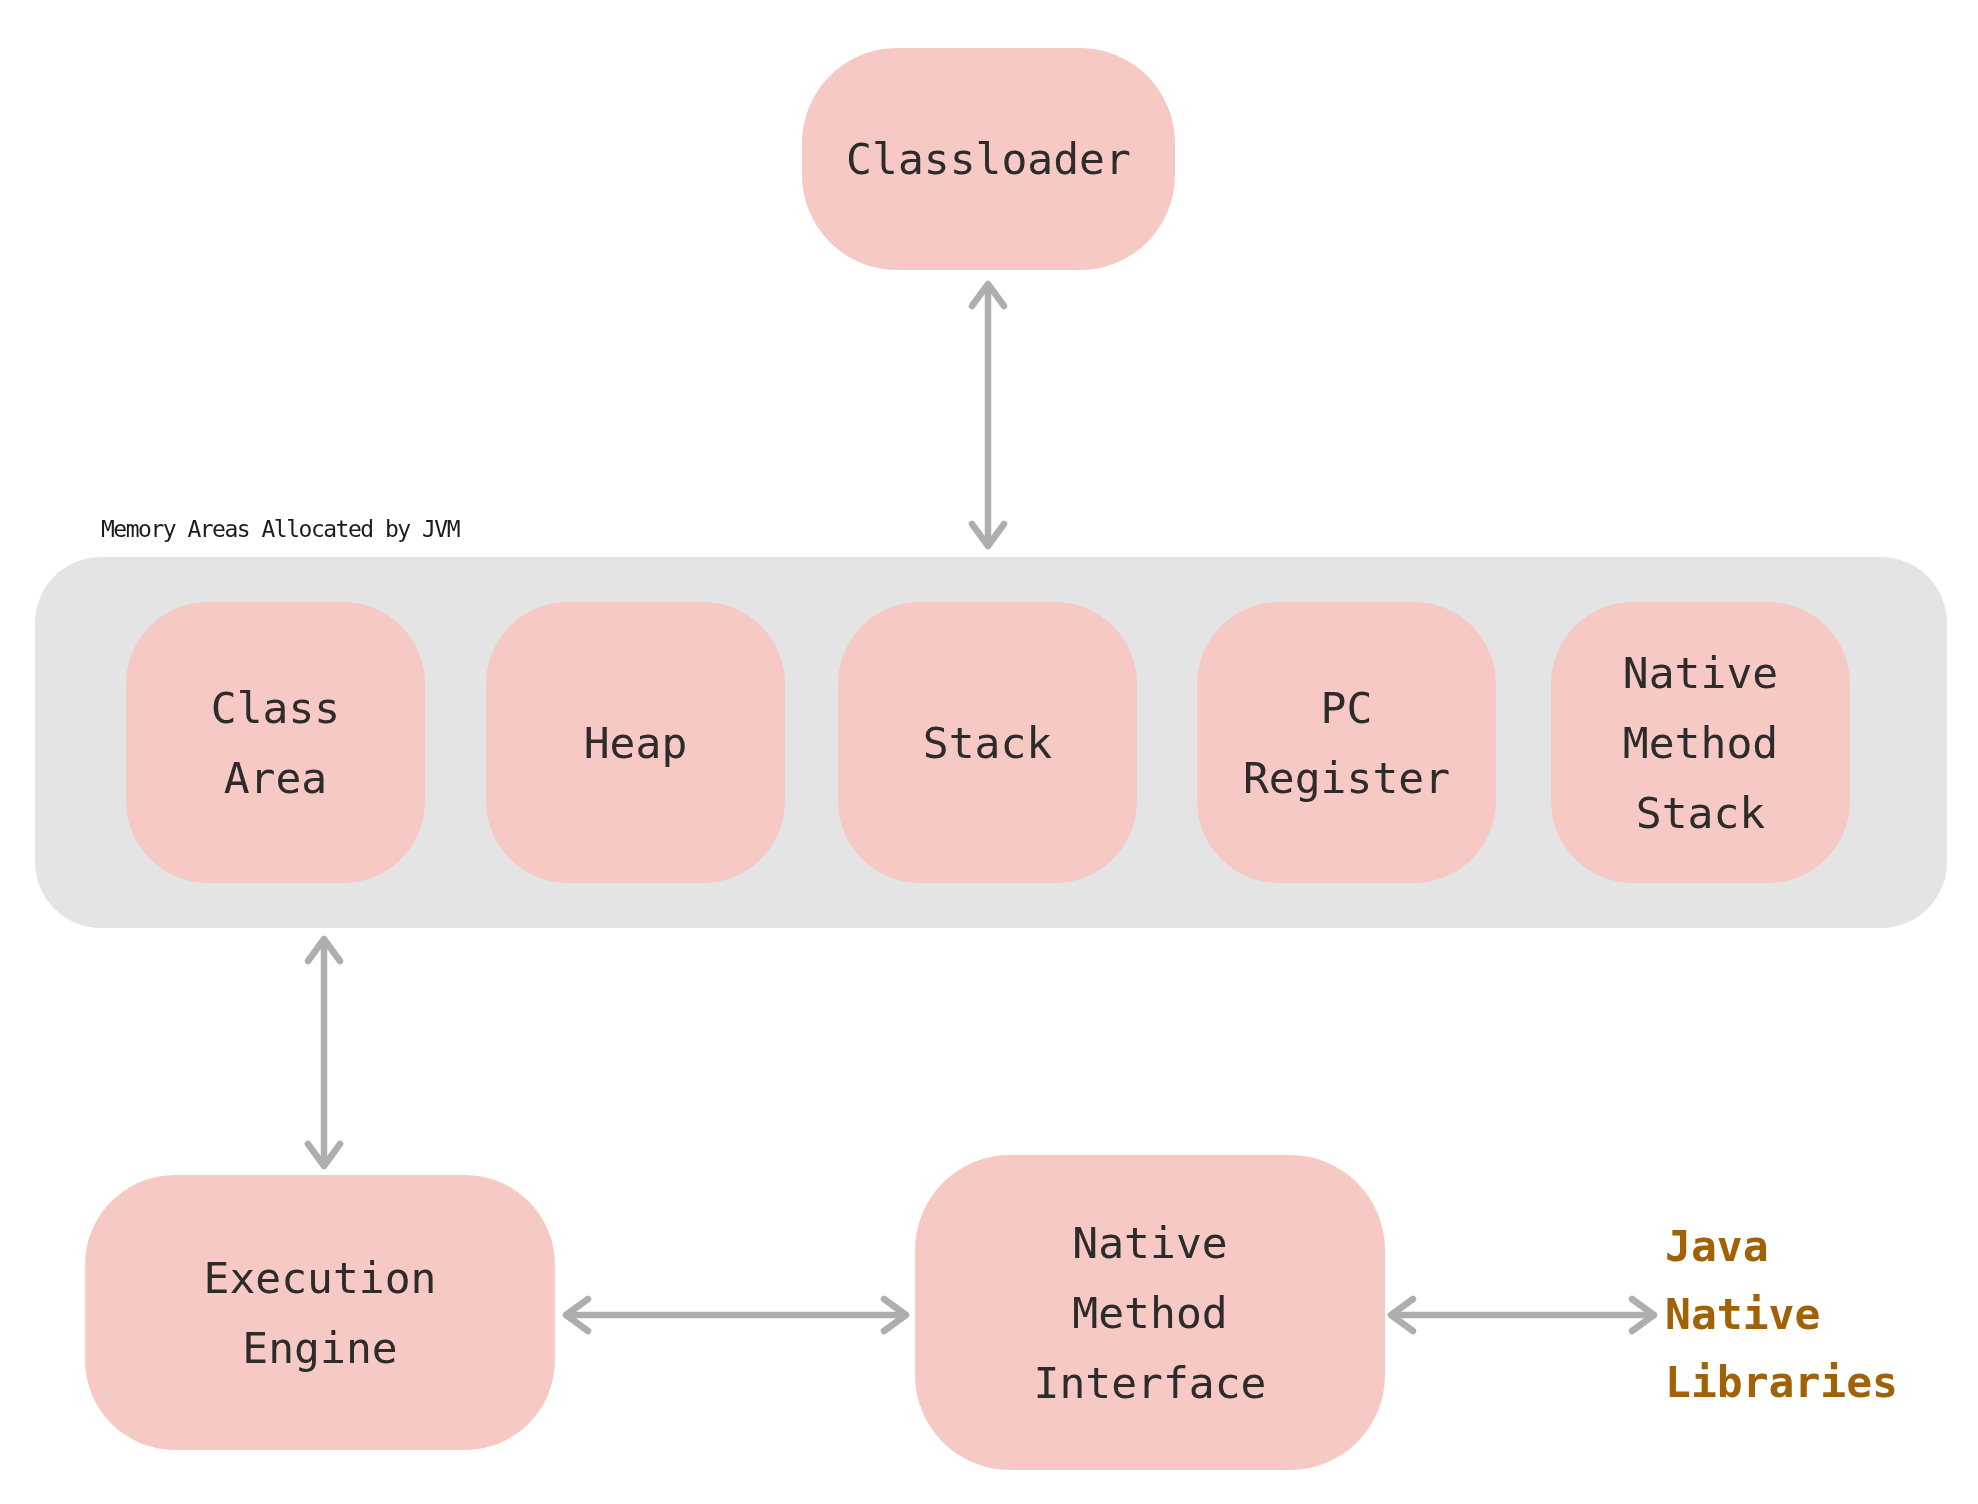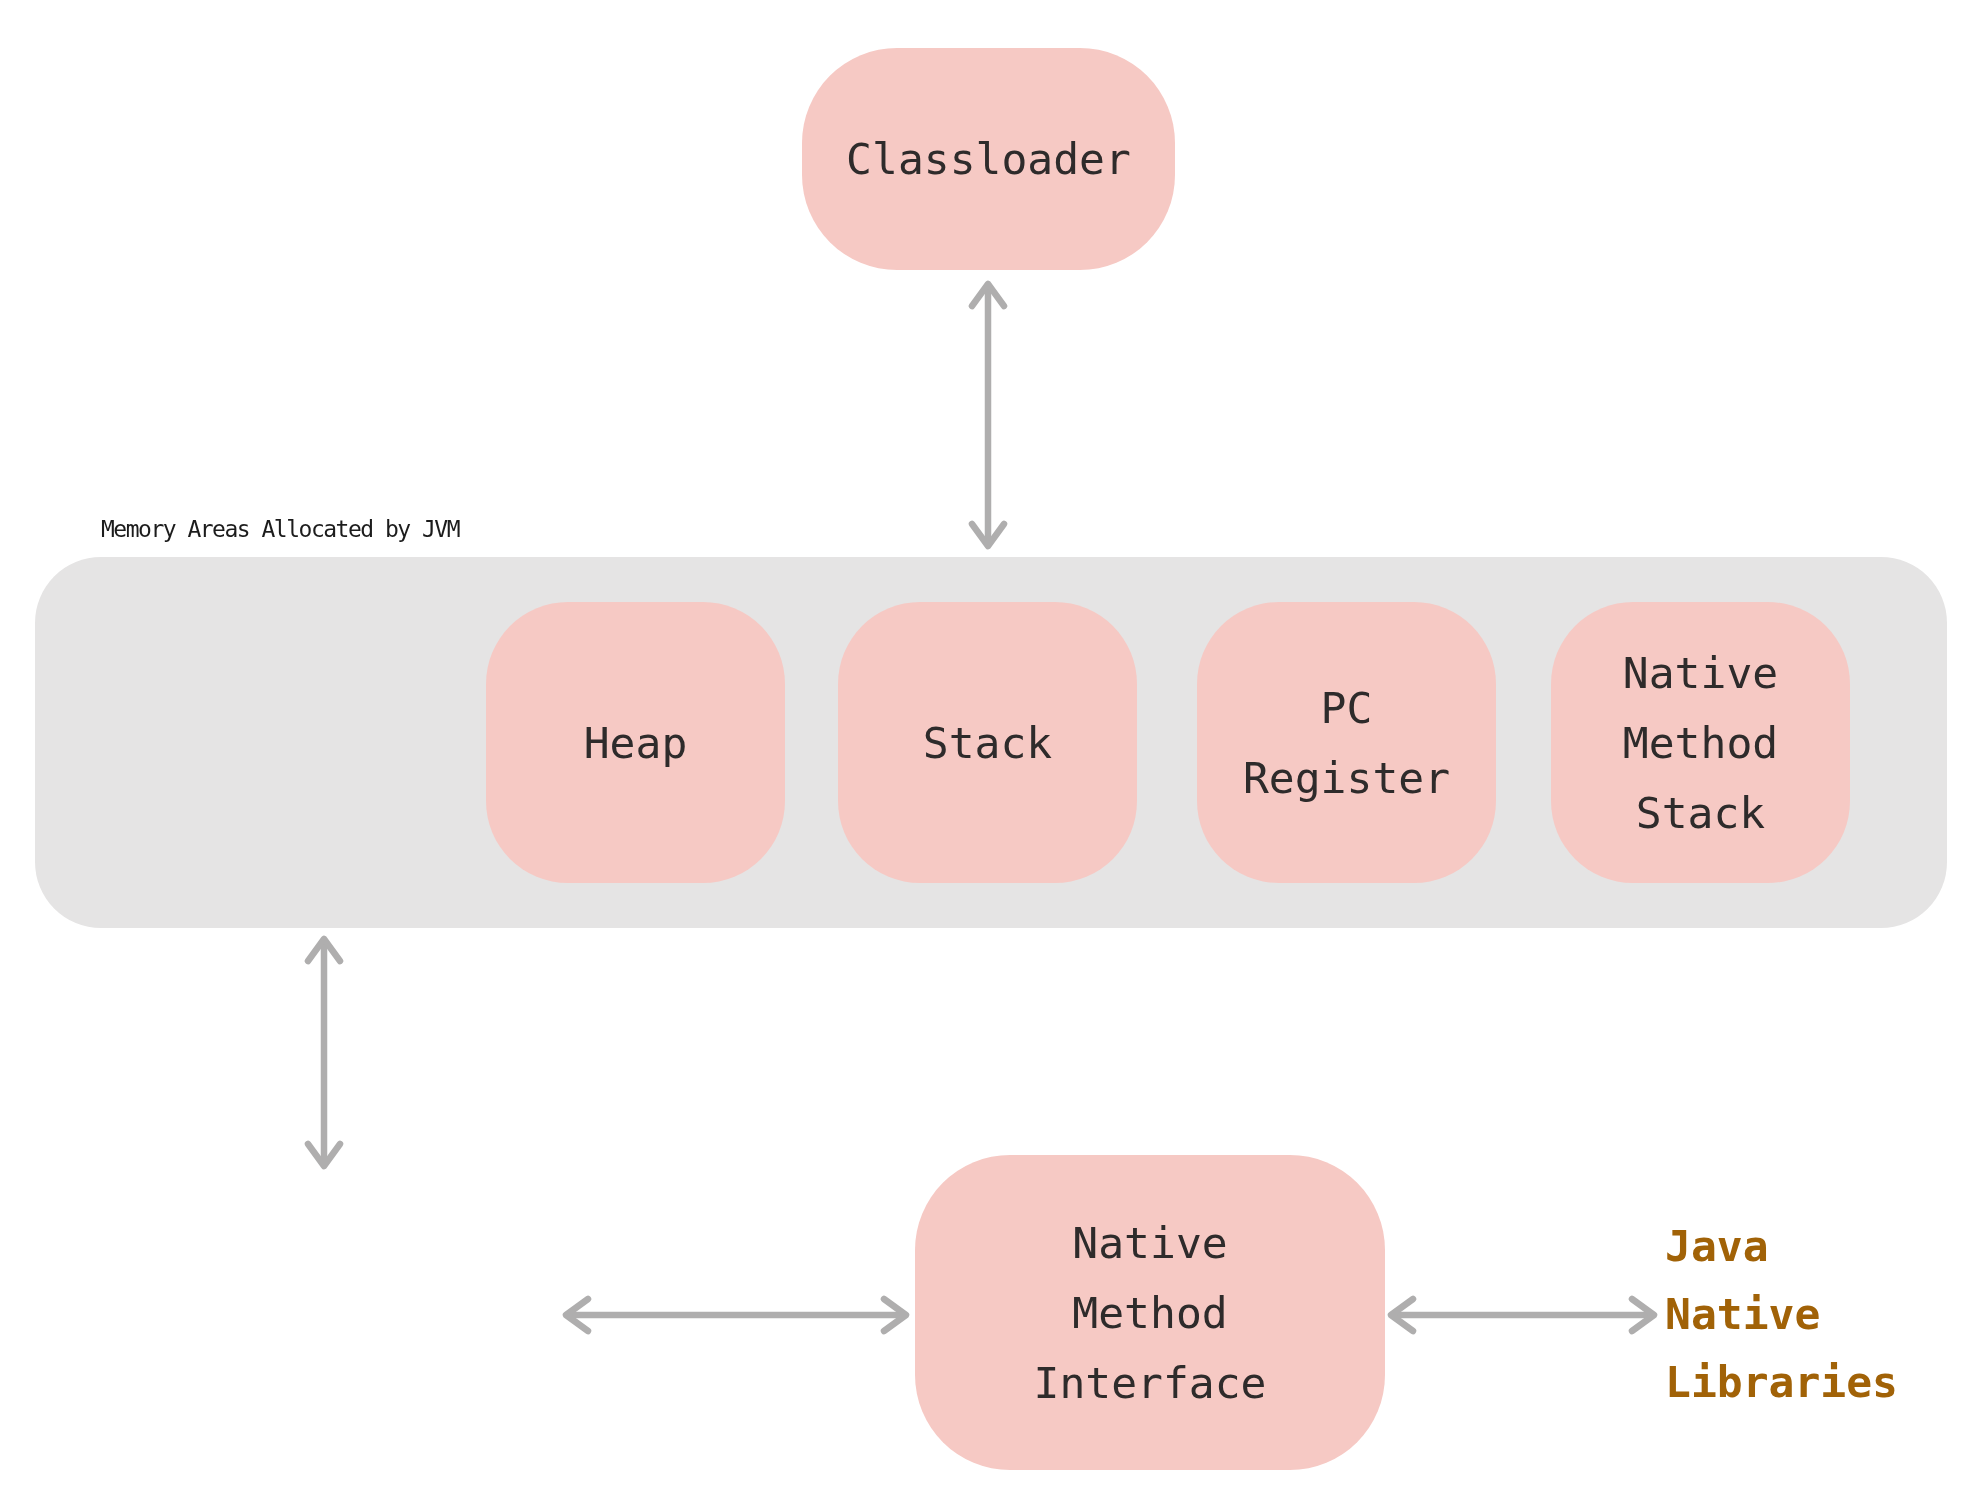--- a/index.html
+++ b/index.html
@@ -134,37 +134,45 @@
     </g>
   </svg>
 
   <div class="node node-classloader">
     <span>Classloader</span>
   </div>
 
   <div class="section-title">Memory Areas Allocated by JVM</div>
 
   <div class="memory-container">
+    <div class="mem-node mem-0">
+      <span>Class
+Area</span>
+    </div>
     <div class="mem-node mem-1">
       <span>Heap</span>
     </div>
     <div class="mem-node mem-2">
       <span>Stack</span>
     </div>
     <div class="mem-node mem-3">
       <span>PC
 Register</span>
     </div>
     <div class="mem-node mem-4">
       <span>Native
 Method
 Stack</span>
     </div>
   </div>
 
+  <div class="node node-execution-engine">
+    <span>Execution
+Engine</span>
+  </div>
 
   <div class="node node-native-method-interface">
     <span>Native
 Method
 Interface</span>
   </div>
 
   <div class="jnl-label">Java
 Native
 Libraries</div>

